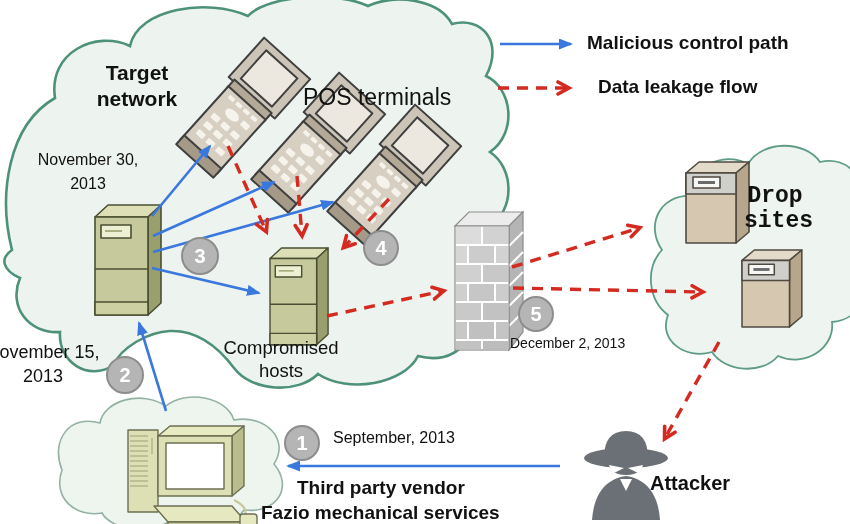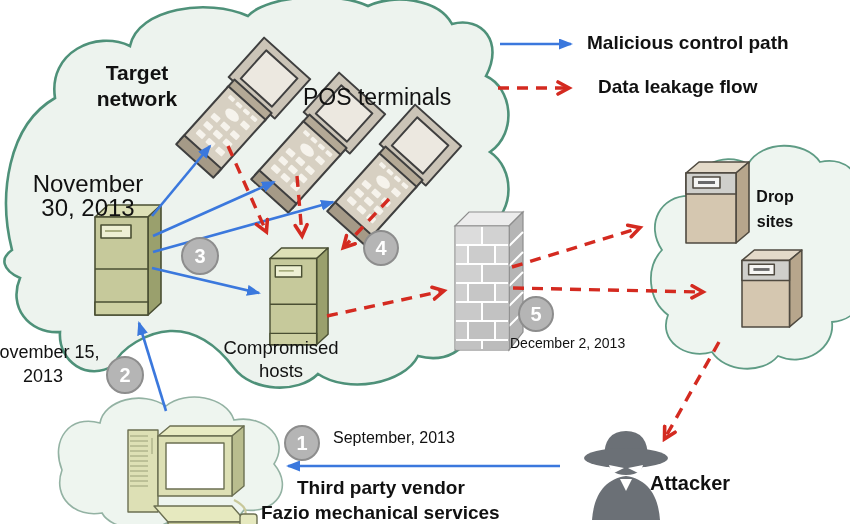--- a/index.html
+++ b/index.html
@@ -207,26 +207,26 @@
     </g>
   </g>
 </svg>
 
 <div class="lbl bold" style="left:587px;top:32px;font-size:19px;">Malicious control path</div>
 <div class="lbl bold ctr" style="left:72px;top:60px;width:130px;font-size:21px;line-height:26px;">Target network</div>
 
 <div class="lbl bold" style="left:598px;top:76px;font-size:19px;">Data leakage flow</div>
 <div class="lbl" style="left:303px;top:64px;font-size:23px;margin-top:20px;">POS terminals</div>
 
-<div class="lbl ctr" style="left:28px;top:148px;width:120px;font-size:24px;line-height:24px;margin-top:24px;">November 30, 2013</div>
+<div class="lbl ctr" style="left:28px;top:148px;width:120px;font-size:16px;line-height:24px;">November 30, 2013</div>
 <div class="lbl ctr" style="left:-18px;top:340px;width:122px;font-size:18px;line-height:24px;">November 15, 2013</div>
 
 <div class="lbl ctr" style="left:218px;top:336px;width:126px;font-size:18.5px;line-height:23px;">Compromised hosts</div>
 <div class="lbl" style="left:510px;top:335px;font-size:14px;">December 2, 2013</div>
 
-<div class="lbl bold ctr" style="left:744px;top:184px;width:62px;font-size:16px;line-height:25px;">Drop sites</div>
+<div class="lbl bold ctr" style="left:744px;top:184px;width:62px;font-size:23px;line-height:25px;font-family:Liberation Mono, monospace;">Drop sites</div>
 
 <div class="lbl" style="left:333px;top:429px;font-size:16px;text-align:right;">September, 2013</div>
 <div class="lbl bold" style="left:261px;top:502px;font-size:19px;">Fazio mechanical services</div>
 <div class="lbl bold" style="left:297px;top:477px;font-size:19px;">Third party vendor</div>
 
 <div class="lbl bold" style="left:650px;top:472px;font-size:20px;">Attacker</div>
 </div>
 
 </body></html>

